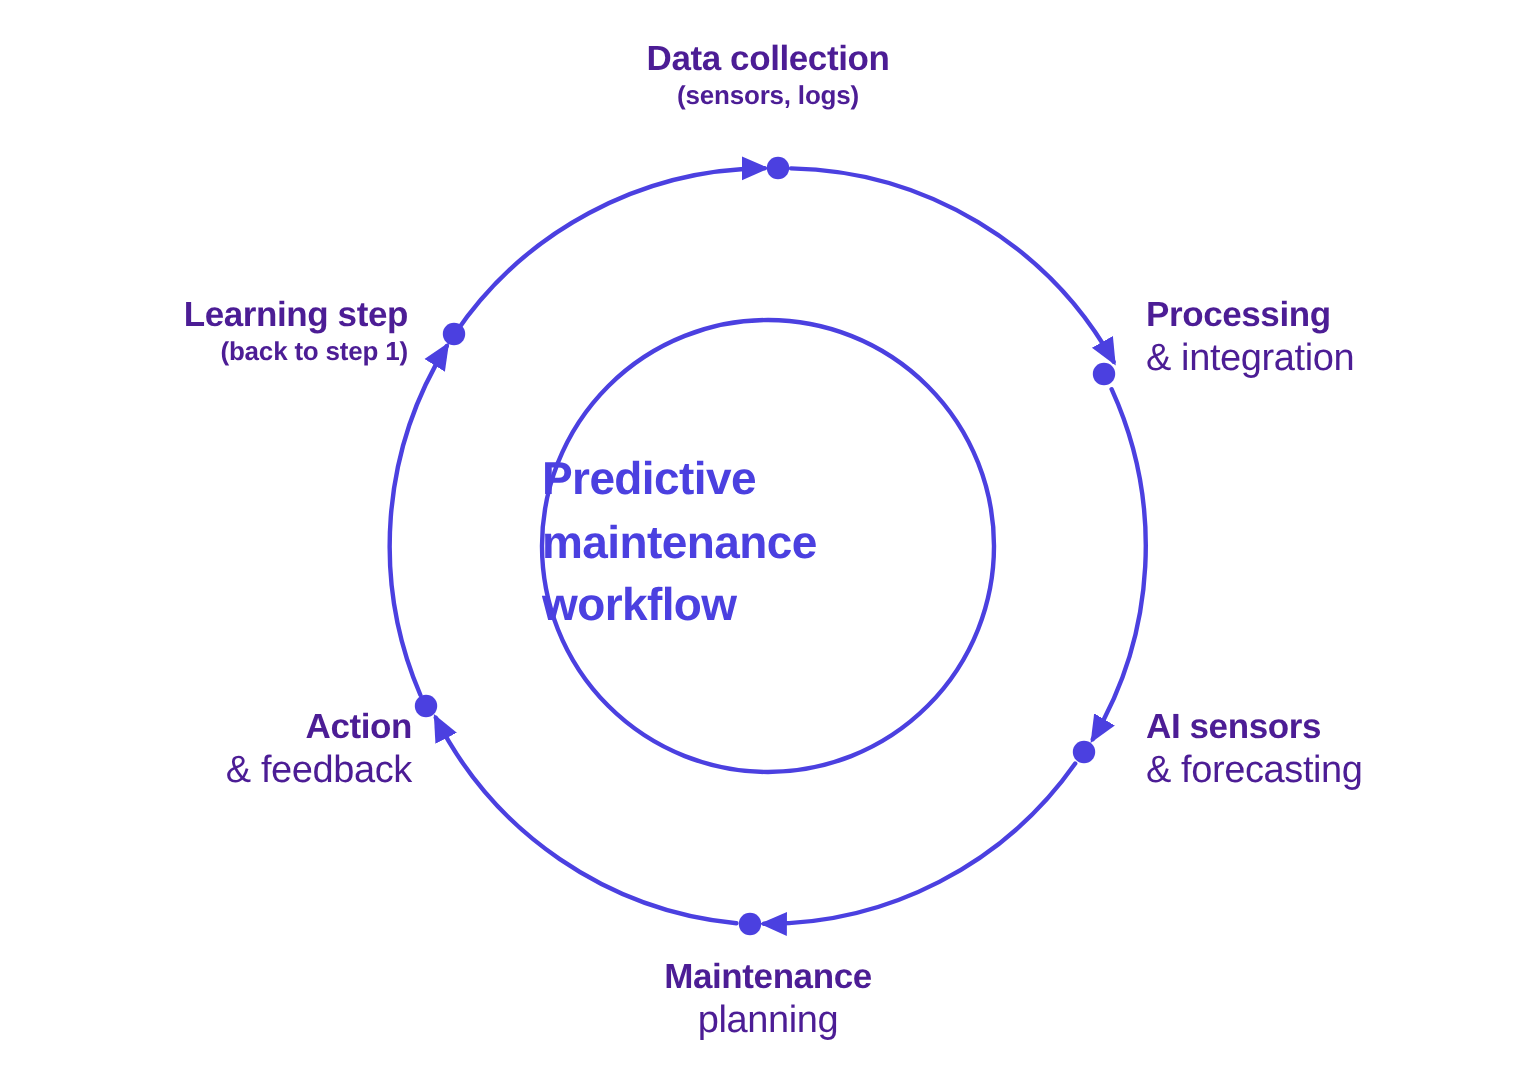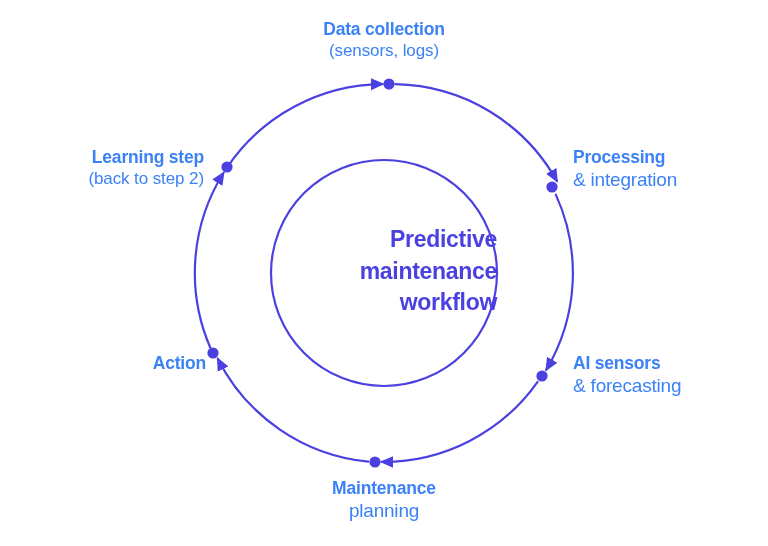--- a/index.html
+++ b/index.html
@@ -22,39 +22,39 @@
   #diagram-svg {
     position: absolute;
     left: 0;
     top: 0;
     width: 768px;
     height: 546px;
     display: block;
   }
   .label {
     position: absolute;
-    color: #3b82f6;
+    color: #4c1d95;
     line-height: 1.28;
     white-space: nowrap;
   }
   .label .l1 {
     display: block;
     font-weight: 700;
     font-size: 17.5px;
     letter-spacing: -0.2px;
   }
   .label .l2 {
     display: block;
     font-weight: 400;
     font-size: 19px;
     letter-spacing: -0.2px;
   }
   .label.reg .l2 {
-    font-weight: 400;
-    font-size: 17px;
+    font-weight: 700;
+    font-size: 13px;
     letter-spacing: -0.1px;
   }
   .label.align-left  { text-align: left; }
   .label.align-right { text-align: right; }
   .label.align-center{ text-align: center; }
 
   
   #label-data-collection {
     left: 259px; top: 18px; width: 250px;
   }
@@ -72,21 +72,21 @@
   }
   #label-learning-loop {
     left: 6px; top: 146px; width: 198px;
   }
 
   #center-title {
     position: absolute;
     left: 271px;
     top: 224px;
     width: 226px;
-    text-align: right;
+    text-align: left;
     color: #4b40e0;
     font-weight: 700;
     font-size: 23px;
     line-height: 1.38;
     letter-spacing: -0.3px;
   }
   #center-title span { display: block; }
 </style>
 </head>
 <body>
@@ -148,20 +148,21 @@
     <span class="l2">&amp; forecasting</span>
   </div>
 
   <div id="label-maintenance-planning" class="label align-center">
     <span class="l1">Maintenance</span>
     <span class="l2">planning</span>
   </div>
 
   <div id="label-action-feedback" class="label align-right">
     <span class="l1">Action</span>
+    <span class="l2">&amp; feedback</span>
   </div>
 
   <div id="label-learning-loop" class="label align-right reg">
     <span class="l1">Learning step</span>
-    <span class="l2">(back to step 2)</span>
+    <span class="l2">(back to step 1)</span>
   </div>
 
 </div>
 
 </body></html>

